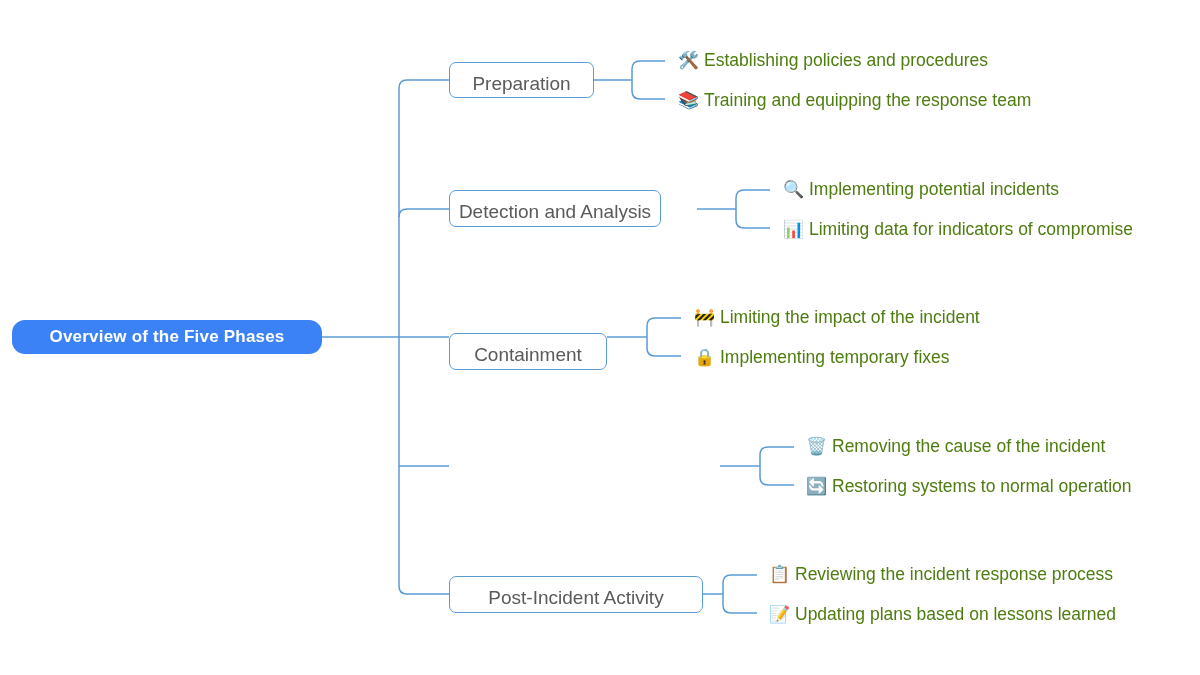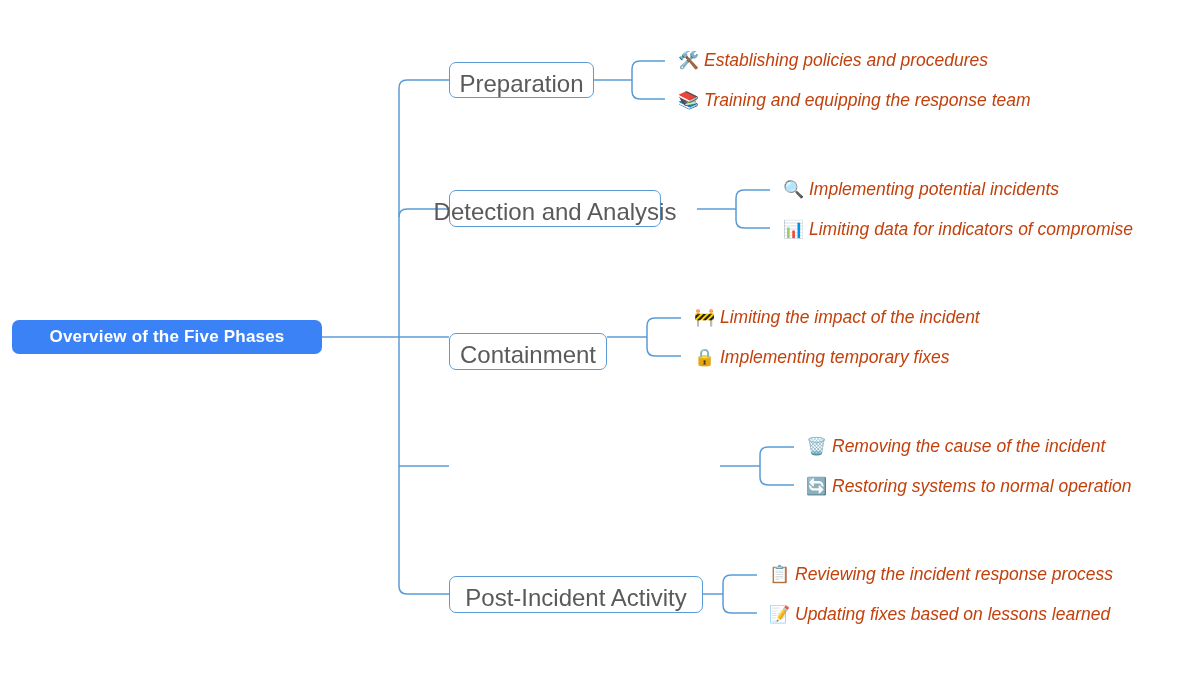--- a/index.html
+++ b/index.html
@@ -23,21 +23,21 @@
     height: 675px;
     pointer-events: none;
   }
   .root-node {
     position: absolute;
     left: 12px;
     top: 320px;
     width: 310px;
     height: 34px;
     background: #3b82f6;
-    border-radius: 7px;
+    border-radius: 13px;
     display: flex;
     align-items: center;
     justify-content: center;
     box-sizing: border-box;
   }
   .root-label {
     color: #ffffff;
     font-size: 17px;
     font-weight: bold;
     letter-spacing: 0.2px;
@@ -48,44 +48,43 @@
     background: #ffffff;
     border: 1.4px solid #5b9bd5;
     border-radius: 7px;
     display: flex;
     align-items: center;
     justify-content: center;
     box-sizing: border-box;
   }
   .branch-label {
     color: #5a5a5a;
-    font-size: 24px;
+    font-size: 19px;
     white-space: nowrap;
     font-weight: normal;
     margin-top: 7px;
   }
   .leaf {
     position: absolute;
     display: flex;
     align-items: center;
     white-space: nowrap;
   }
   .leaf-icon {
     font-size: 17px;
     line-height: 1;
     margin-right: 7px;
     display: inline-block;
     width: 19px;
     text-align: center;
   }
   .leaf-label {
-    color: #c2410c;
+    color: #4d7c0f;
     font-size: 17.5px;
     white-space: nowrap;
-    font-style: italic;
   }
 </style>
 </head>
 <body>
 
 <div id="canvas">
 
   <svg id="edges" viewBox="0 0 1200 675" xmlns="http://www.w3.org/2000/svg">
     <g fill="none" stroke="#5b9bd5" stroke-width="1.5">
 
@@ -171,16 +170,16 @@
 
   <div class="branch-node" style="left:449px; top:576px; width:254px; height:37px;">
     <span class="branch-label">Post-Incident Activity</span>
   </div>
   <div class="leaf" style="left:769px; top:564px;">
     <span class="leaf-icon">📋</span>
     <span class="leaf-label">Reviewing the incident response process</span>
   </div>
   <div class="leaf" style="left:769px; top:604px;">
     <span class="leaf-icon">📝</span>
-    <span class="leaf-label">Updating fixes based on lessons learned</span>
+    <span class="leaf-label">Updating plans based on lessons learned</span>
   </div>
 
 </div>
 
 </body></html>

